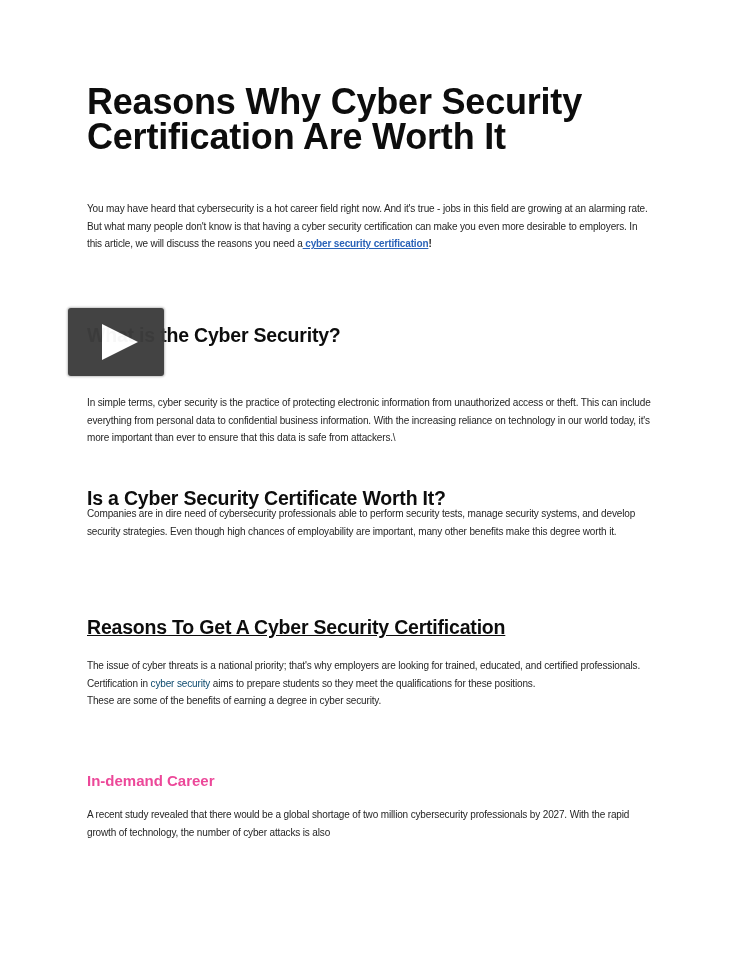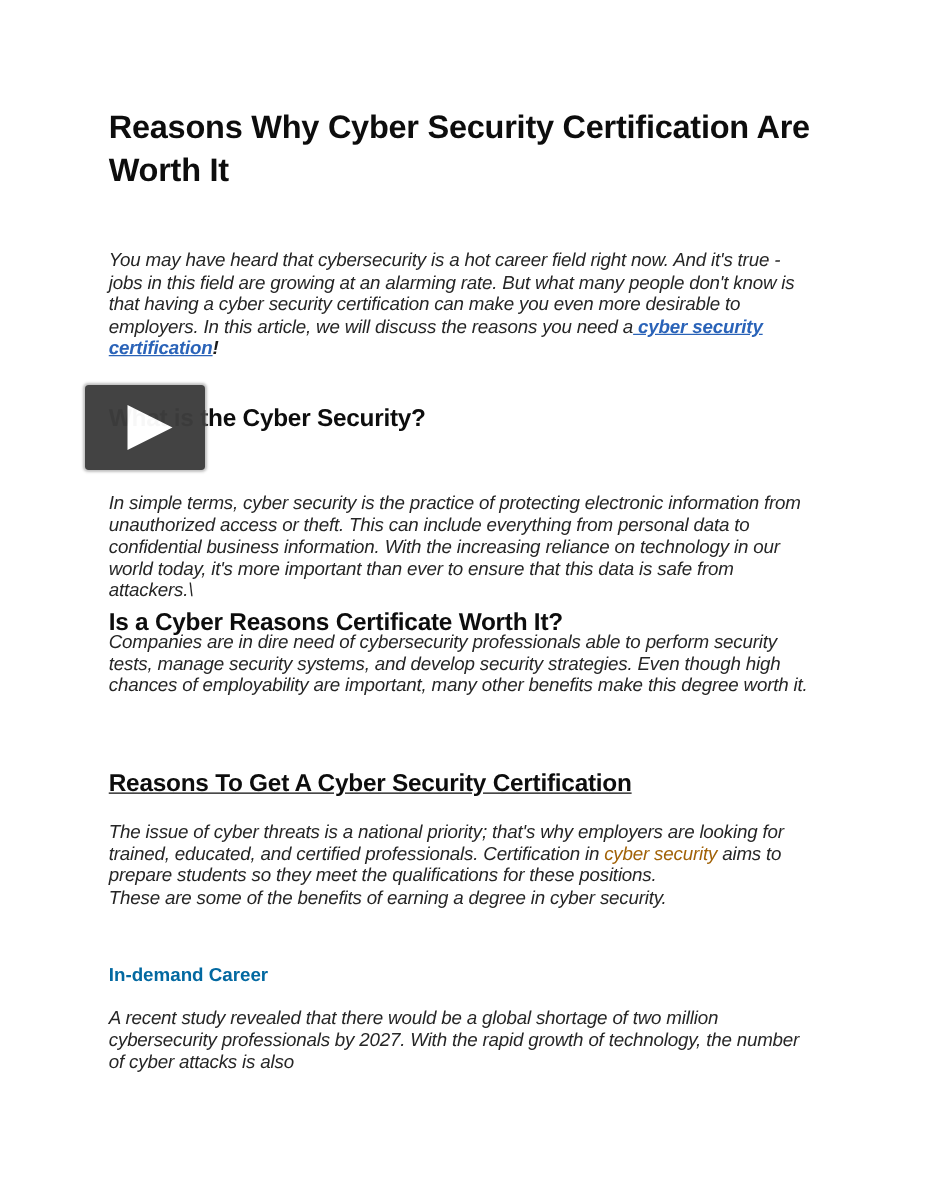--- a/index.html
+++ b/index.html
@@ -14,65 +14,64 @@
       overflow: hidden;
       font-family: "Liberation Sans", sans-serif;
       color: #1a1a1a;
     }
     .doc-title {
       position: absolute;
       left: 87px;
       top: 84px;
       width: 600px;
       margin: 0;
-      font-size: 26px;
+      font-size: 36px;
       line-height: 35px;
       font-weight: bold;
       color: #0d0d0d;
       letter-spacing: -0.2px;
     }
     .para {
       position: absolute;
       left: 87px;
       width: 566px;
       margin: 0;
-      font-size: 15px;
+      font-size: 10px;
       line-height: 17.6px;
       color: #262626;
       letter-spacing: -0.15px;
-      font-style: italic;
     }
     .h2 {
       position: absolute;
       left: 87px;
       margin: 0;
       font-size: 19.5px;
       line-height: 24px;
       font-weight: bold;
       color: #0d0d0d;
       letter-spacing: -0.2px;
       white-space: nowrap;
     }
     .h3 {
       position: absolute;
       left: 87px;
       margin: 0;
       font-size: 15px;
       line-height: 20px;
       font-weight: bold;
-      color: #0369a1;
+      color: #ec4899;
       white-space: nowrap;
     }
     .link-strong {
       color: #2a63b8;
       font-weight: bold;
       text-decoration: underline;
     }
     .link-plain {
-      color: #a16207;
+      color: #0c4a6e;
       text-decoration: none;
     }
     .bang {
       font-weight: bold;
       color: #1a1a1a;
     }
     .play-button {
       position: absolute;
       left: 68px;
       top: 308px;
@@ -104,21 +103,21 @@
 <p class="para" style="top:200px;"><span>You may have heard that cybersecurity is a hot career field right now. And it's true - jobs in this field are growing at an alarming rate. But what many people don't know is that having a cyber security certification can make you even more desirable to employers. In this article, we will discuss the reasons you need a</span><a class="link-strong" href="#"> cyber security certification</a><span class="bang">!</span></p>
 
 <div class="play-button">
   <span class="play-icon"></span>
 </div>
 
 <h2 class="h2" style="top:323px;">What is the Cyber Security?</h2>
 
 <p class="para" style="top:394px;">In simple terms, cyber security is the practice of protecting electronic information from unauthorized access or theft. This can include everything from personal data to confidential business information. With the increasing reliance on technology in our world today, it's more important than ever to ensure that this data is safe from attackers.\</p>
 
-<h2 class="h2" style="top:486px;">Is a Cyber Reasons Certificate Worth It?</h2>
+<h2 class="h2" style="top:486px;">Is a Cyber Security Certificate Worth It?</h2>
 
 <p class="para" style="top:505px;">Companies are in dire need of cybersecurity professionals able to perform security tests, manage security systems, and develop security strategies. Even though high chances of employability are important, many other benefits make this degree worth it.</p>
 
 <h2 class="h2" style="top:615px;text-decoration:underline;">Reasons To Get A Cyber Security Certification</h2>
 
 <p class="para" style="top:657px;"><span>The issue of cyber threats is a national priority; that's why employers are looking for trained, educated, and certified professionals. Certification in </span><a class="link-plain" href="#">cyber security</a><span> aims to prepare students so they meet the qualifications for these positions.</span><br><span>These are some of the benefits of earning a degree in cyber security.</span></p>
 
 <h3 class="h3" style="top:771px;">In-demand Career</h3>
 
 <p class="para" style="top:806px;">A recent study revealed that there would be a global shortage of two million cybersecurity professionals by 2027. With the rapid growth of technology, the number of cyber attacks is also</p>

